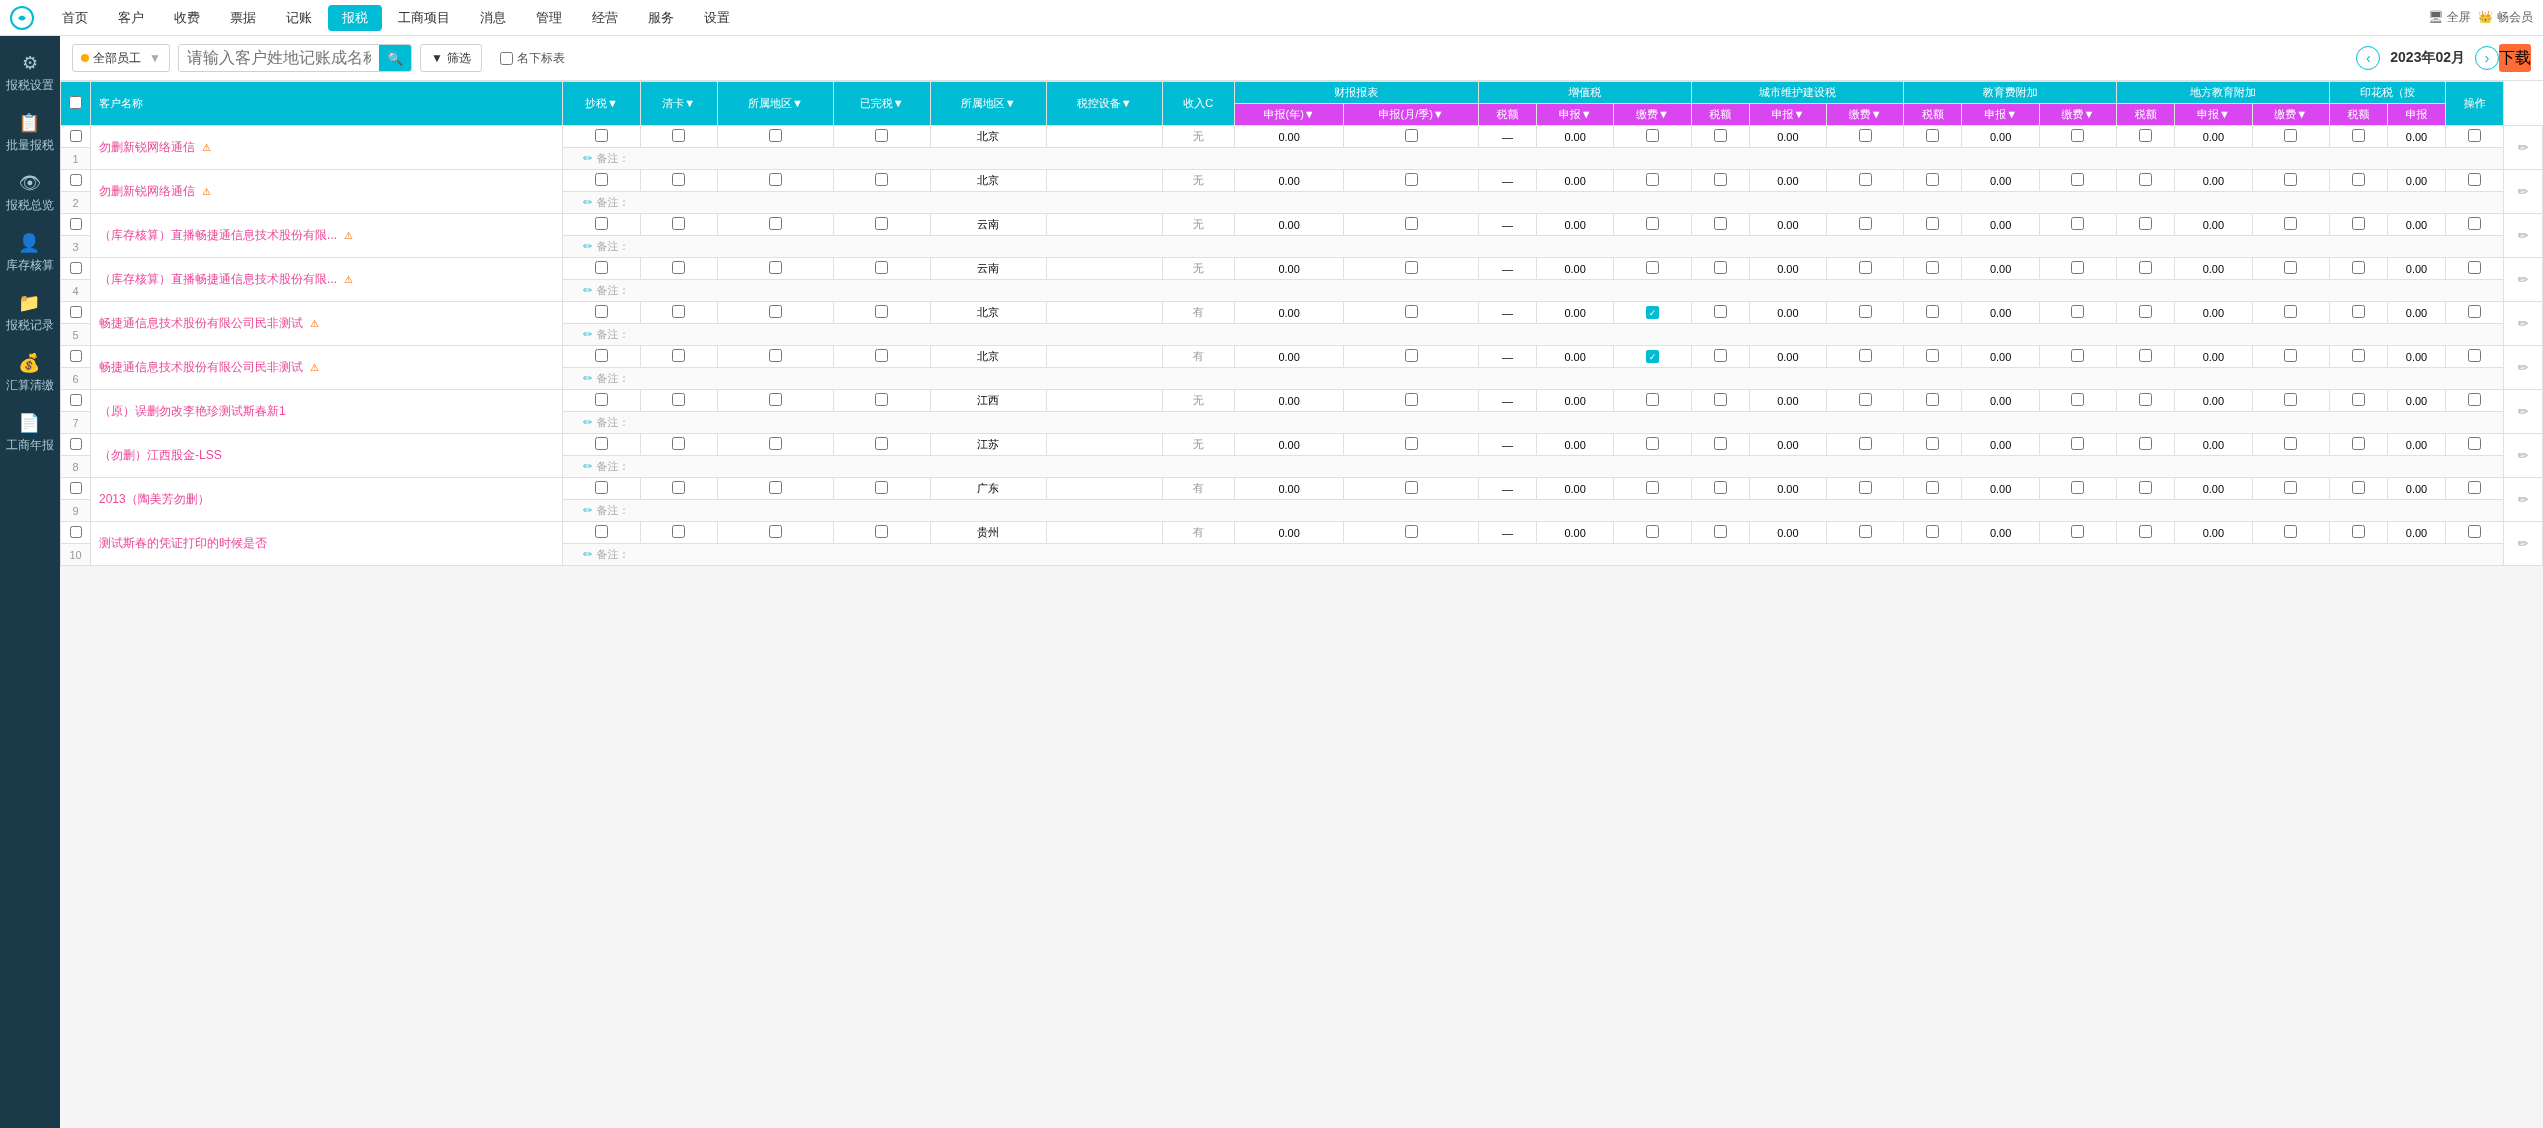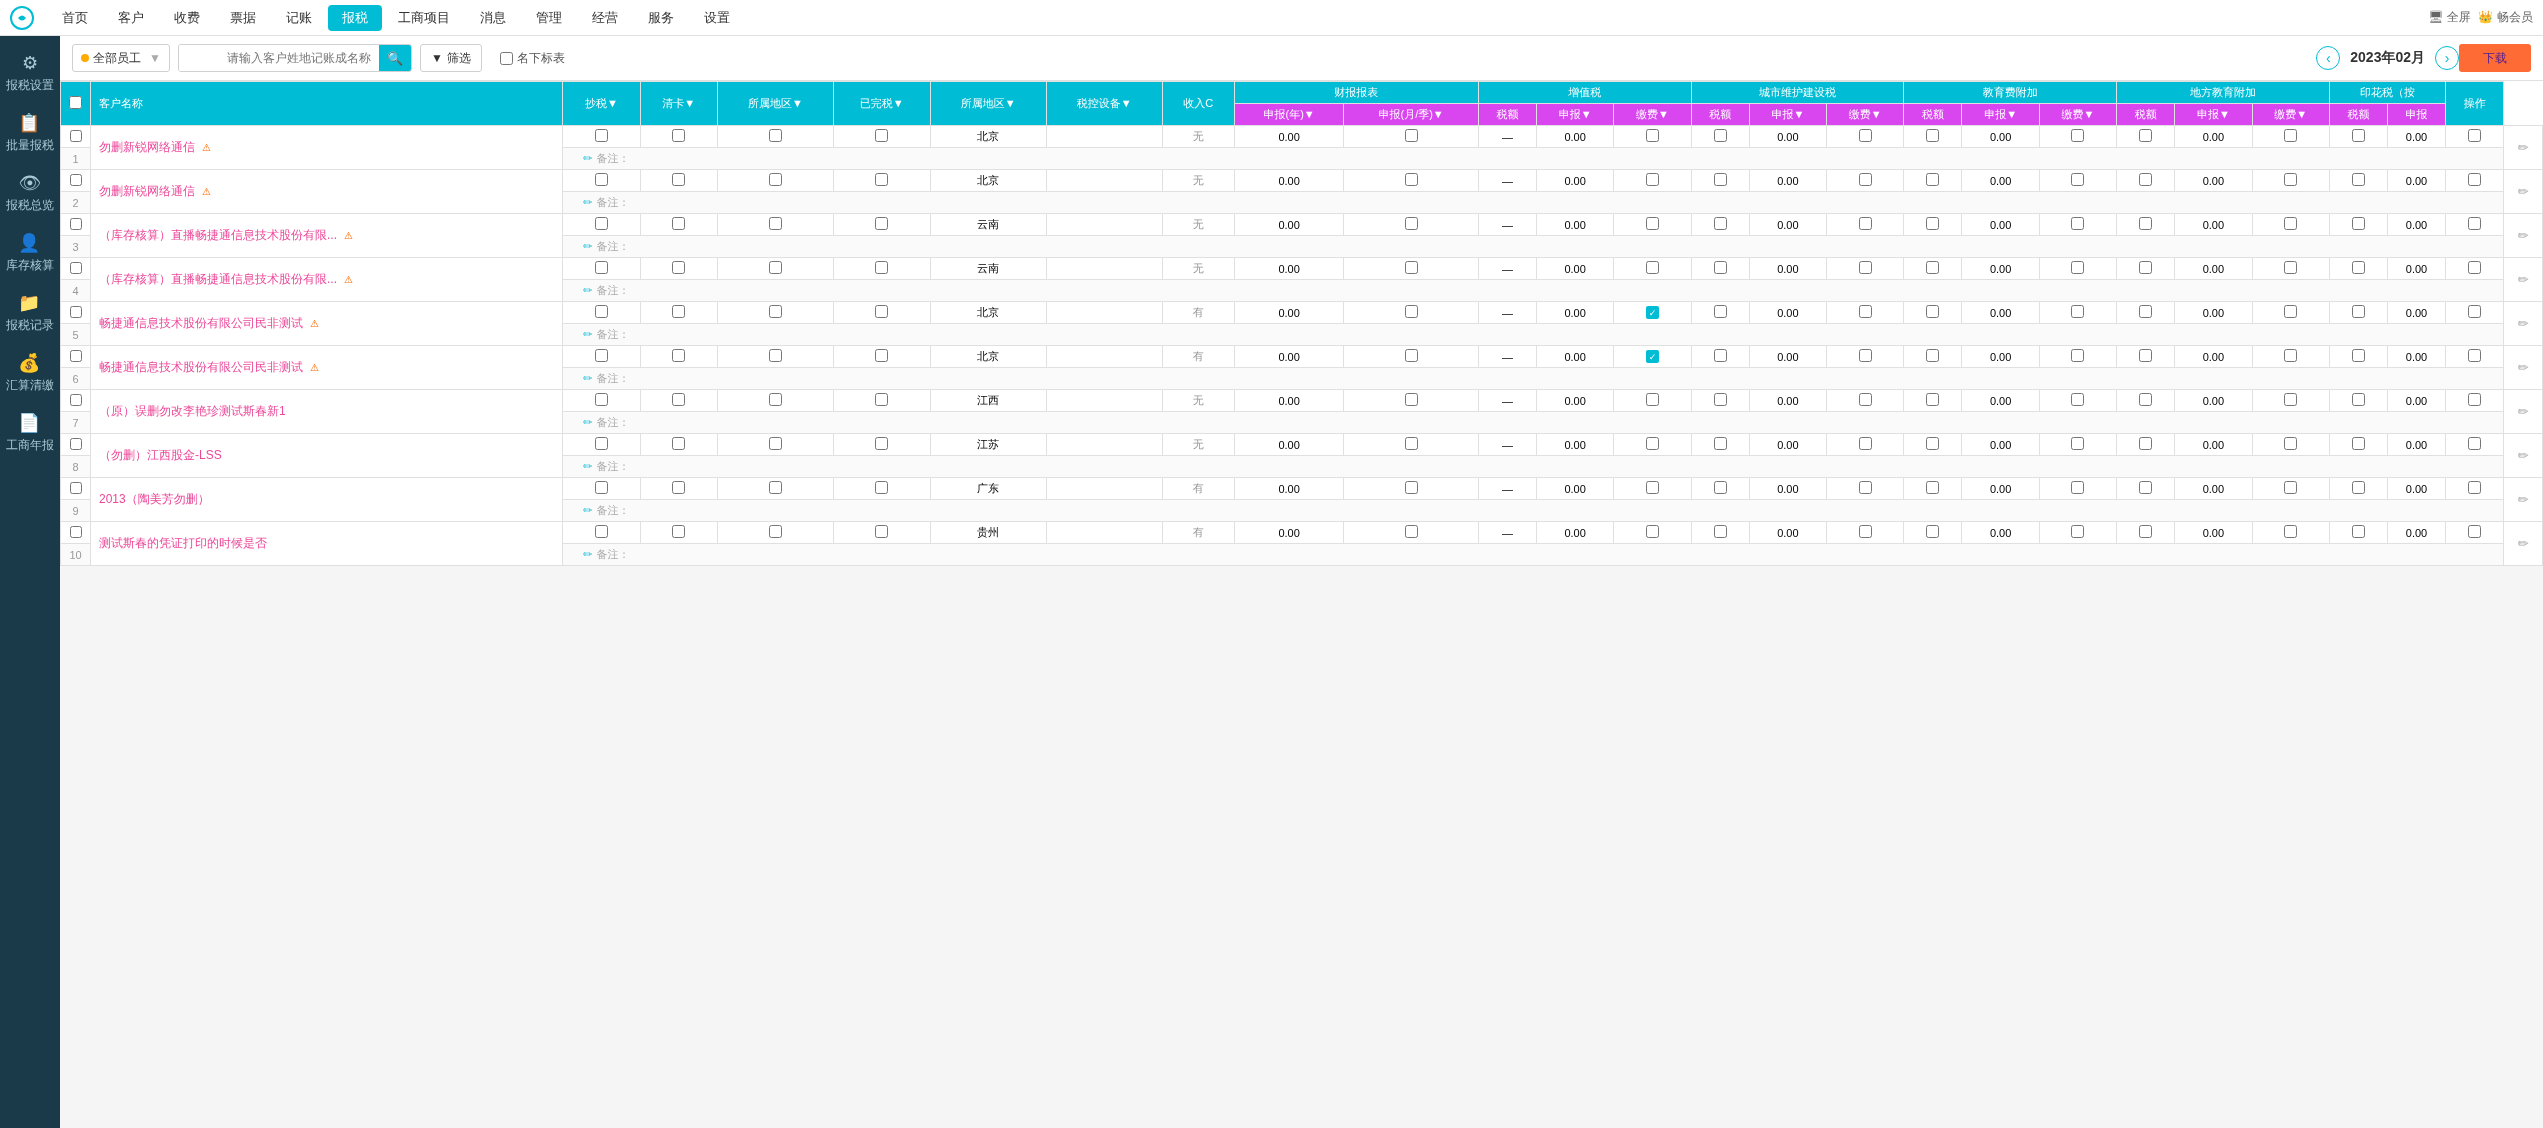--- a/index.html
+++ b/index.html
@@ -96,23 +96,22 @@
       align-items: center;
       overflow: hidden;
       background: #fff;
     }
     .search-box input {
       border: none;
       outline: none;
       padding: 0 8px;
       height: 100%;
       width: 200px;
-      font-size: 12px;
+      font-size: 16px;
       color: #999;
-      text-align: right;
     }
     .search-box button {
       background: #00bcd4;
       border: none;
       color: #fff;
       padding: 0 8px;
       height: 100%;
       cursor: pointer;
       font-size: 13px;
     }
@@ -157,25 +156,25 @@
       justify-content: center;
       cursor: pointer;
       font-size: 14px;
     }
     .month-nav .month-text { font-size: 14px; font-weight: bold; color: #333; }
 
     .download-btn {
       height: 28px;
       background: #ff6b35;
       border: none;
-      color: #4c1d95;
+      color: #000000;
       border-radius: 3px;
-      padding: 0 24px;
+      padding: 0 0;
       cursor: pointer;
-      font-size: 12px;
+      font-size: 16px;
     }
 
     
     .table-wrapper { flex: 1; overflow: auto; padding: 0; }
 
     table {
       width: 100%;
       border-collapse: collapse;
       background: #fff;
     }

